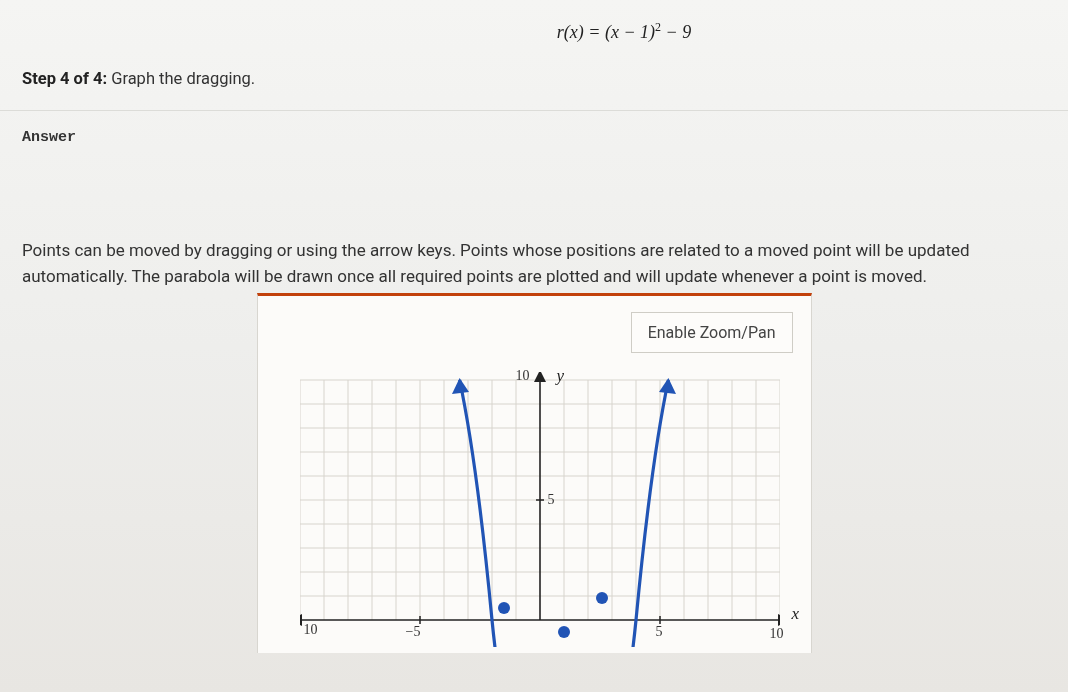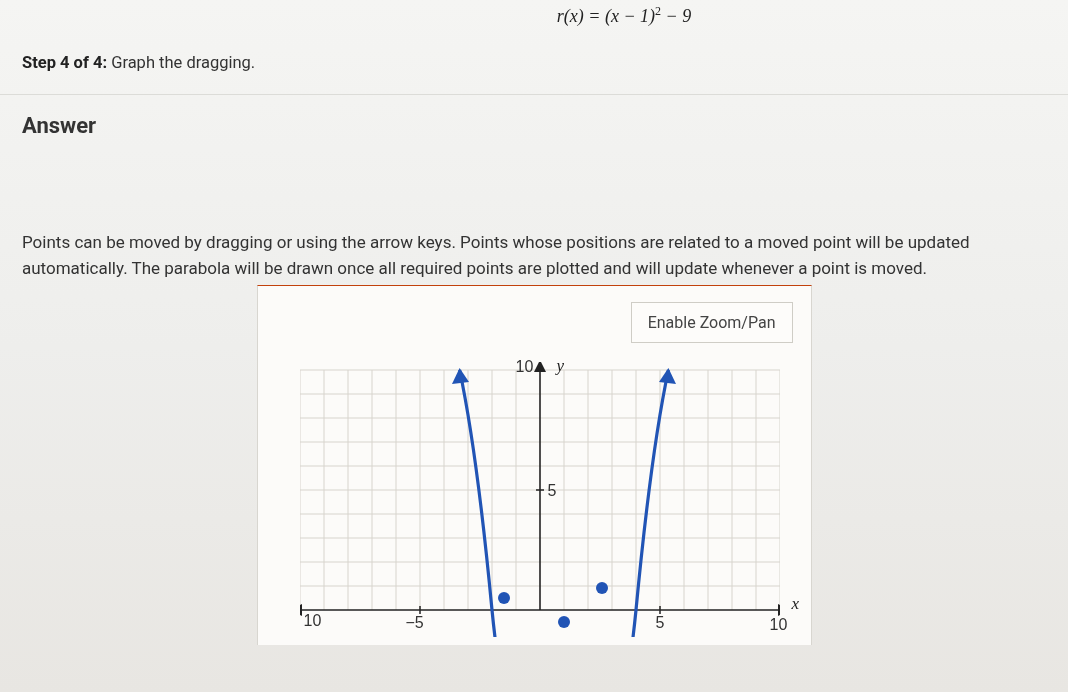--- a/index.html
+++ b/index.html
@@ -10,54 +10,55 @@
       width: 1068px;
       height: 692px;
       overflow: hidden;
     }
     .equation {
       text-align: center;
       font-size: 18px;
       font-family: 'Times New Roman', serif;
       font-style: italic;
       color: #222;
-      padding-top: 4px;
+      padding-top: 20px;
       padding-left: 180px;
     }
     .equation .sup { font-size: 12px; vertical-align: super; font-style: normal; }
     .step {
       margin: 26px 0 0 22px;
       font-size: 16.5px;
       color: #333;
     }
     .step b { font-weight: 700; color: #222; }
     .divider {
       border: none;
       border-top: 1px solid #dcdcd8;
       margin: 22px 0 0 0;
     }
     .answer {
       margin: 18px 0 0 22px;
-      font-size: 22px;
+      font-size: 15px;
       font-weight: 700;
       color: #333;
+      font-family: Liberation Mono, monospace;
     }
     .helper {
       margin: 92px 20px 0 22px;
       font-size: 17px;
       color: #333;
       line-height: 1.5;
     }
     .graph-area {
       position: relative;
       margin: 4px auto 0 auto;
       width: 555px;
       height: 360px;
       background: #fcfbf9;
-      border-top: 1px solid #c2410c;
+      border-top: 3px solid #c2410c;
       border-left: 1px solid #d8d6d0;
       border-right: 1px solid #d8d6d0;
     }
     .zoom-btn {
       position: absolute;
       right: 18px;
       top: 16px;
       background: #fdfcfa;
       border: 1px solid #cfcdc6;
       padding: 10px 16px;
@@ -82,23 +83,23 @@
     }
     .axis-label-x {
       position: absolute;
       font-family: 'Times New Roman', serif;
       font-style: italic;
       font-size: 17px;
       color: #222;
     }
     .tick-label {
       position: absolute;
-      font-size: 16px;
+      font-size: 14px;
       color: #333;
-      font-family: Liberation Sans, sans-serif;
+      font-family: Liberation Serif, serif;
     }
   </style>
 </head>
 <body>
 
 <div class="equation">
   <span>r(x)</span>
   <span>=</span>
   <span>(x − 1)</span><span class="sup">2</span><span> − 9</span>
 </div>

